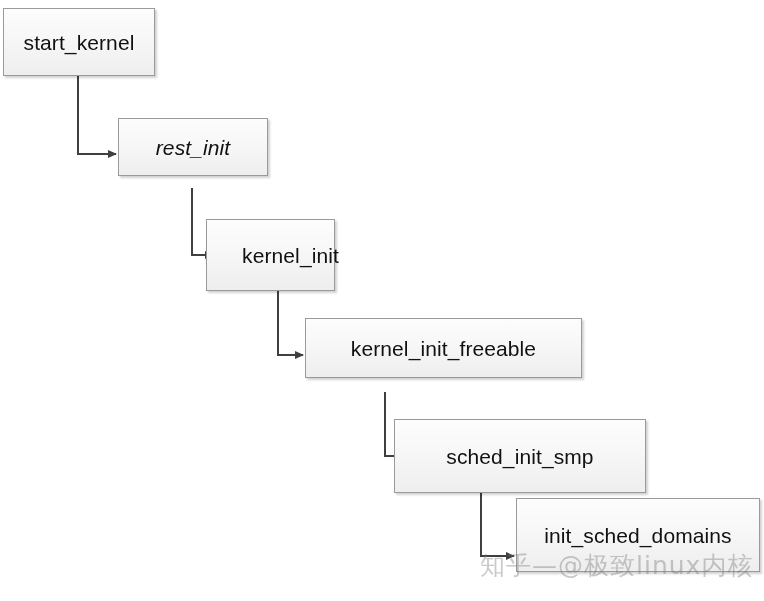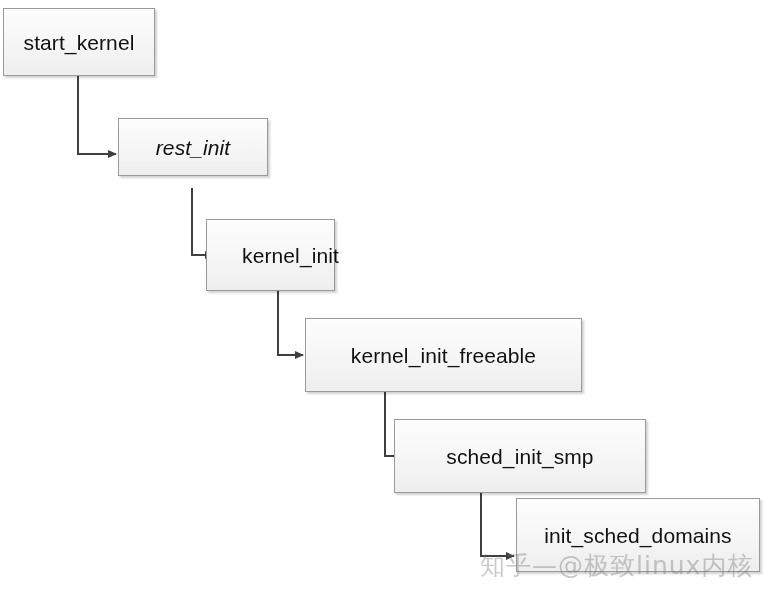--- a/index.html
+++ b/index.html
@@ -86,21 +86,21 @@
   </div>
 
   <div class="node" style="left:118px; top:118px; width:150px; height:58px;font-style:italic;">
     <span class="node-label">rest_init</span>
   </div>
 
   <div class="node" style="left:206px; top:219px; width:129px; height:72px;padding-left:40px;">
     <span class="node-label">kernel_init</span>
   </div>
 
-  <div class="node" style="left:305px; top:318px; width:277px; height:74px;">
+  <div class="node" style="left:305px; top:318px; width:277px; height:60px;">
     <span class="node-label">kernel_init_freeable</span>
   </div>
 
   <div class="node" style="left:394px; top:419px; width:252px; height:74px;">
     <span class="node-label">sched_init_smp</span>
   </div>
 
   <div class="node" style="left:516px; top:498px; width:244px; height:74px;">
     <span class="node-label">init_sched_domains</span>
   </div>

